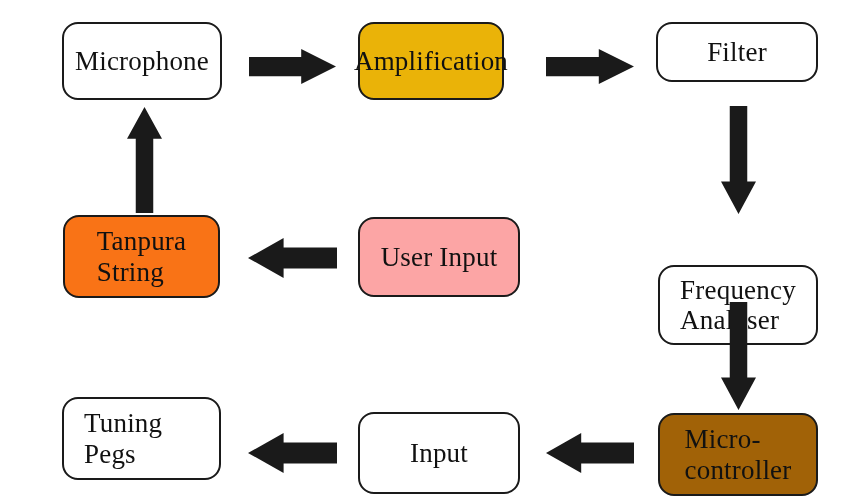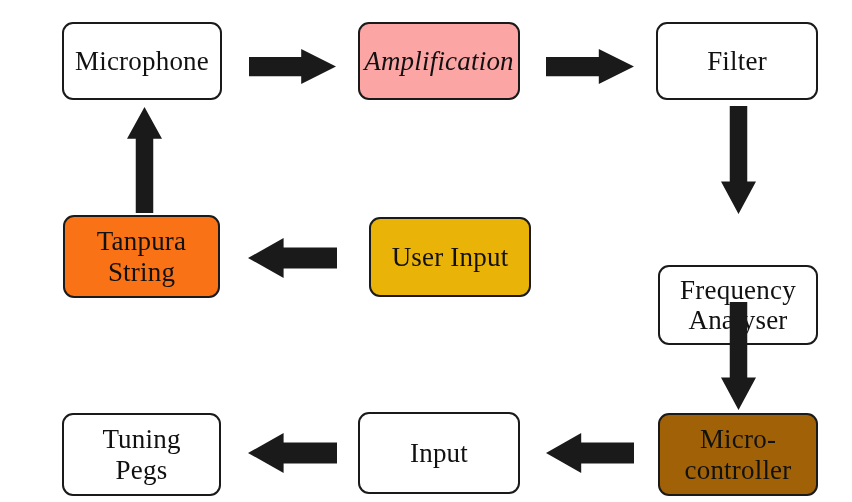--- a/index.html
+++ b/index.html
@@ -13,25 +13,25 @@
     height: 502px;
     background: #ffffff;
     overflow: hidden;
     font-family: "Liberation Serif", "DejaVu Serif", serif;
   }
   .node {
     position: absolute;
     box-sizing: border-box;
     background: #ffffff;
     border: 2px solid #1a1a1a;
-    border-radius: 11px;
+    border-radius: 16px;
     display: flex;
     align-items: center;
     justify-content: center;
-    text-align: center;
+    text-align: left;
     color: #111111;
     font-size: 27px;
     line-height: 1.12;
     letter-spacing: 0.2px;
     white-space: pre-line;
     padding: 2px 20px;
   }
   .arrow {
     position: absolute;
   }
@@ -40,28 +40,28 @@
     width: 100%;
     height: 100%;
   }
   .arrow svg path { fill: #1a1a1a; }
 </style>
 </head>
 <body>
 
 <div id="canvas">
     <div class="node" style="left: 62px; top: 22px; width: 160px; height: 78px; border-color: rgb(26, 26, 26); background: rgb(255, 255, 255);">Microphone</div>
-    <div class="node" style="left: 358px; top: 22px; width: 162px; height: 78px; border-color: rgb(26, 26, 26); background: #fca5a5; font-style: italic;">Amplification</div>
-    <div class="node" style="left: 656px; top: 22px; width: 162px; height: 78px; border-color: rgb(26, 26, 26); background: rgb(255, 255, 255);">Filter</div>
+    <div class="node" style="left: 358px; top: 22px; width: 146px; height: 78px; border-color: rgb(26, 26, 26); background: #eab308;">Amplification</div>
+    <div class="node" style="left: 656px; top: 22px; width: 162px; height: 60px; border-color: rgb(26, 26, 26); background: rgb(255, 255, 255);">Filter</div>
     <div class="node" style="left: 63px; top: 215px; width: 157px; height: 83px; border-color: rgb(26, 26, 26); background: #f97316;">Tanpura
 String</div>
-    <div class="node" style="left: 358px; top: 217px; width: 162px; height: 80px; border-color: rgb(26, 26, 26); background: #eab308; margin-left: 11px;">User Input</div>
+    <div class="node" style="left: 358px; top: 217px; width: 162px; height: 80px; border-color: rgb(26, 26, 26); background: #fca5a5;">User Input</div>
     <div class="node" style="left: 658px; top: 217px; width: 160px; height: 80px; border-color: rgb(26, 26, 26); background: rgb(255, 255, 255); margin-top: 48px;">Frequency
 Analyser</div>
-    <div class="node" style="left: 62px; top: 413px; width: 159px; height: 83px; border-color: rgb(26, 26, 26); background: rgb(255, 255, 255);">Tuning Pegs</div>
+    <div class="node" style="left: 62px; top: 397px; width: 159px; height: 83px; border-color: rgb(26, 26, 26); background: rgb(255, 255, 255);">Tuning Pegs</div>
     <div class="node" style="left: 358px; top: 412px; width: 162px; height: 82px; border-color: rgb(26, 26, 26); background: rgb(255, 255, 255);">Input</div>
     <div class="node" style="left: 658px; top: 413px; width: 160px; height: 83px; border-color: rgb(26, 26, 26); background: #a16207;">Micro-
 controller</div>
     <div class="arrow" style="left: 249px; top: 49px; width: 87px; height: 35px;">
       <svg viewBox="0 0 87 35" preserveAspectRatio="none">
         <path d="M0,7.875 L52.199999999999996,7.875 L52.199999999999996,0 L87,17.5 L52.199999999999996,35 L52.199999999999996,27.125 L0,27.125 Z" fill="#1a1a1a"></path>
       </svg>
     </div>
     <div class="arrow" style="left: 546px; top: 49px; width: 88px; height: 35px;">
       <svg viewBox="0 0 88 35" preserveAspectRatio="none">

